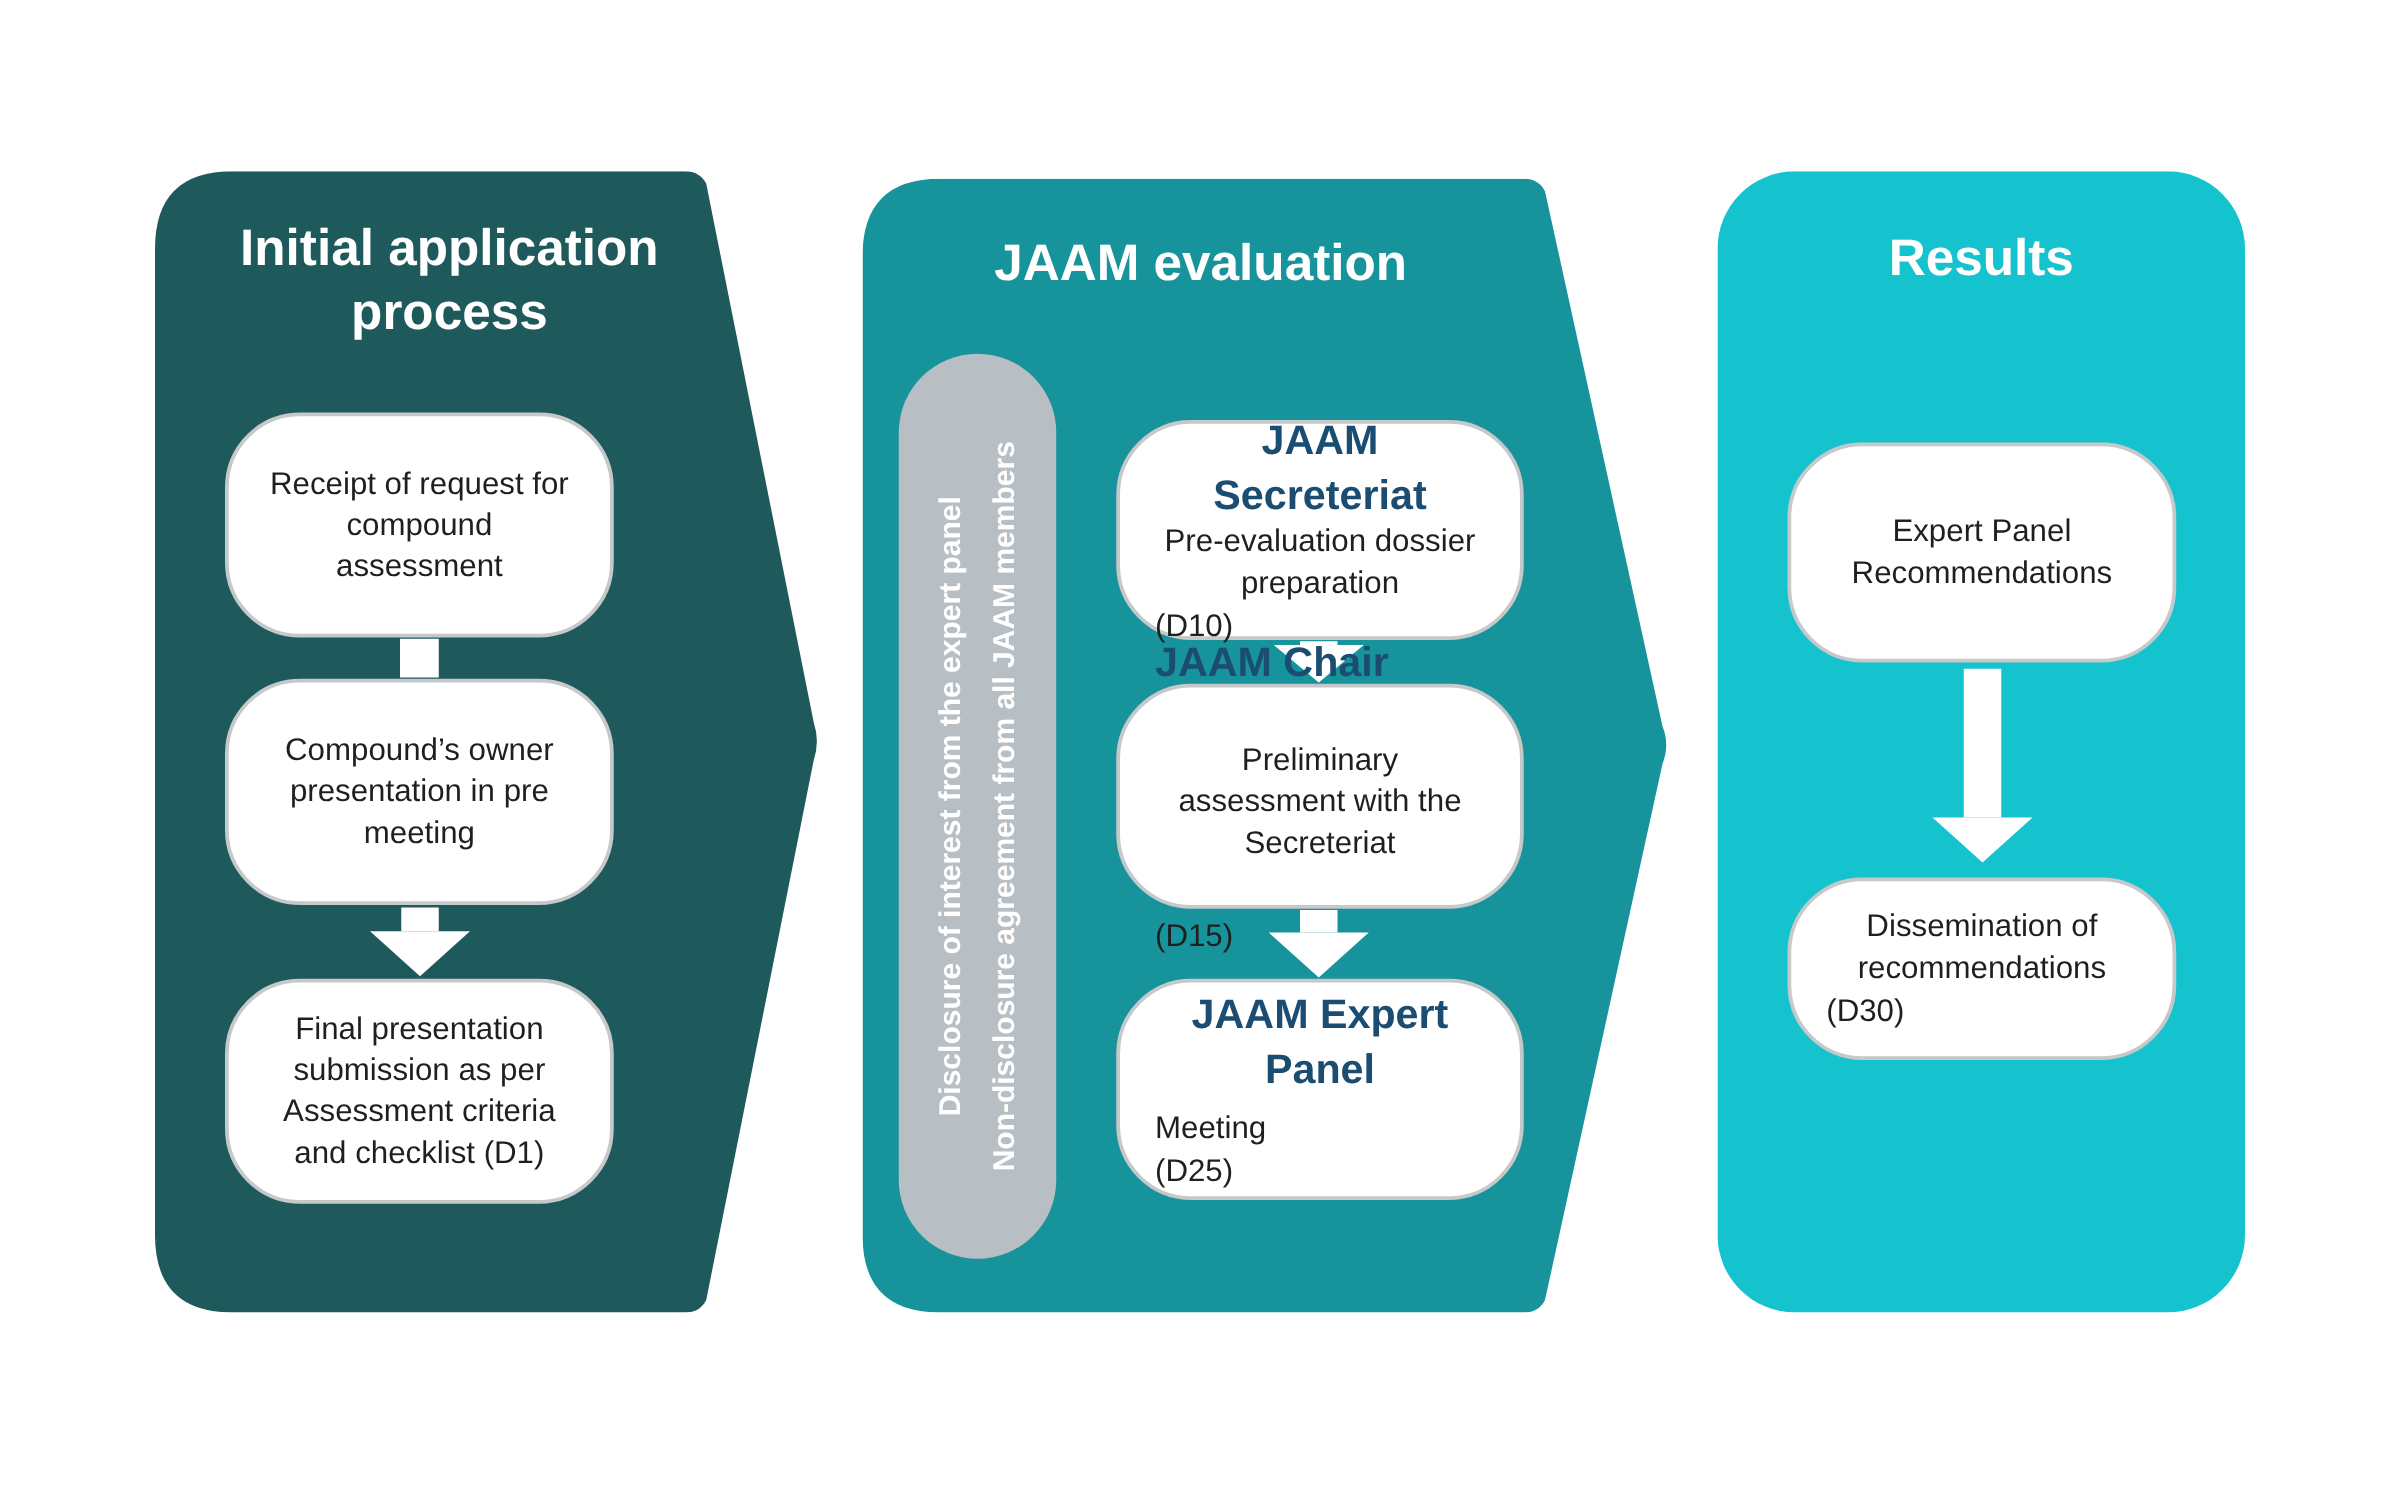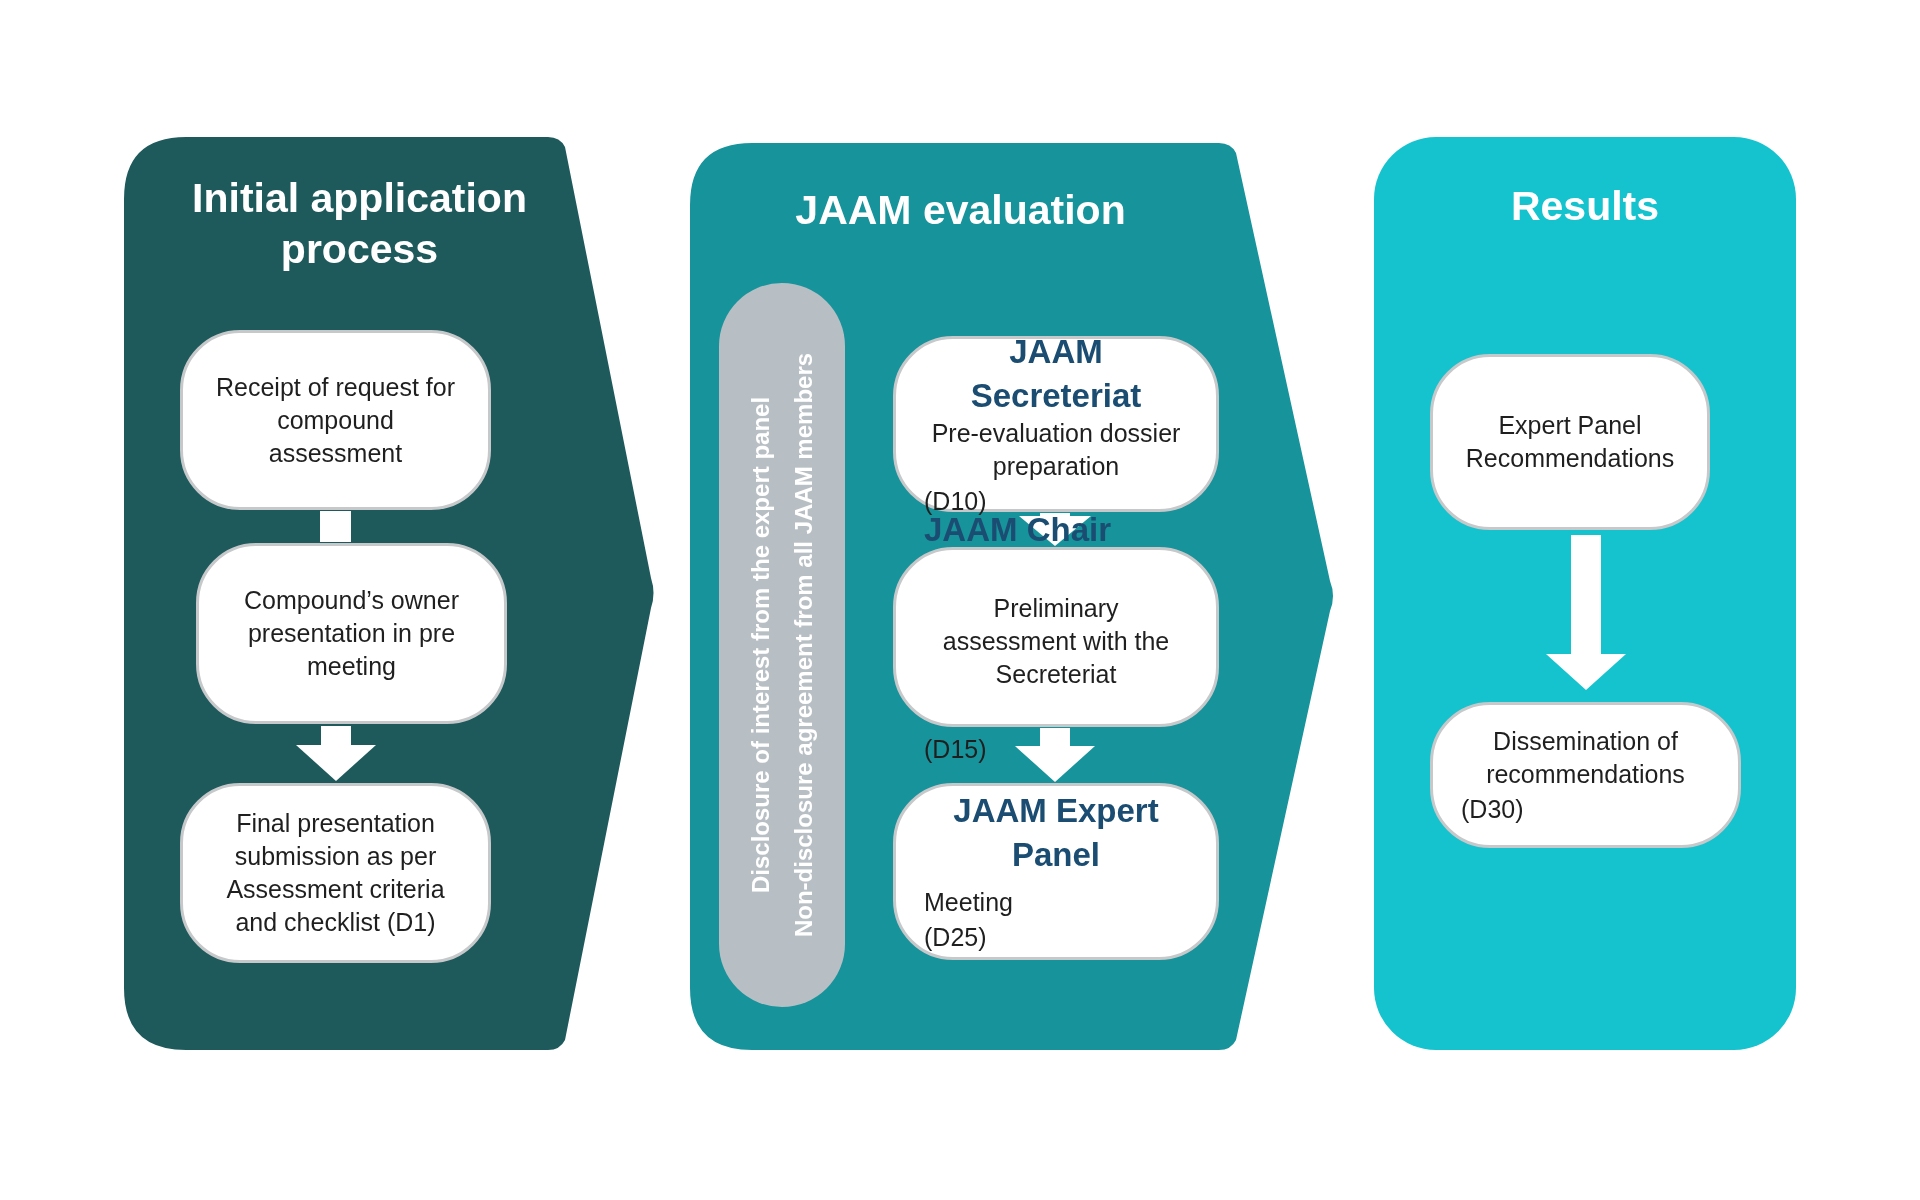--- a/index.html
+++ b/index.html
@@ -56,21 +56,21 @@
       <path d="M 62,0 H 424 Q 436,0 441,10 L 527,441 Q 532,456 527,471 L 441,903 Q 436,913 424,913 H 62 Q 0,913 0,851 V 62 Q 0,0 62,0 Z" fill="#1e5a5c"></path>
     </svg>
     <div class="panel-title" style="left:0; top:36px; width:436px;padding-left:35px;">Initial application process</div>
 
     <div class="pill" style="left:56px; top:193px; width:311px; height:180px;">
       <div class="pill-text">Receipt of request for compound assessment</div>
     </div>
 
     <div class="connector" style="left:196px; top:374px; width:31px; height:31px;"></div>
 
-    <div class="pill" style="left:56px; top:406px; width:311px; height:181px;margin-left:16px;">
+    <div class="pill" style="left:56px; top:406px; width:311px; height:181px;">
       <div class="pill-text">Compound’s owner presentation in pre meeting</div>
     </div>
 
     <div class="arrow" style="left:172px; top:589px; width:80px; height:55px;">
       <div class="stem"></div>
       <div class="head"></div>
     </div>
 
     <div class="pill" style="left:56px; top:646px; width:311px; height:180px;">
       <div class="pill-text">Final presentation submission as per Assessment criteria and checklist (D1)</div>
@@ -118,21 +118,21 @@
       <div class="day">(D25)</div>
     </div>
   </div>
 
   <div class="panel" style="left:1374px; top:137px; width:422px; height:913px;border-radius:32px;">
     <svg width="422" height="913" viewBox="0 0 422 913" aria-hidden="true">
       <rect x="0" y="0" width="422" height="913" rx="62" ry="62" fill="#15c3cf"></rect>
     </svg>
     <div class="panel-title" style="left:0; top:44px; width:422px;">Results</div>
 
-    <div class="pill" style="left:56px; top:217px; width:280px; height:176px;">
+    <div class="pill" style="left:56px; top:217px; width:311px; height:176px;">
       <div class="pill-text">Expert Panel Recommendations</div>
     </div>
 
     <div class="arrow" style="left:172px; top:398px; width:80px; height:155px;">
       <div class="stem"></div>
       <div class="head"></div>
     </div>
 
     <div class="pill" style="left:56px; top:565px; width:311px; height:146px;">
       <div class="pill-text">Dissemination of recommendations</div>

